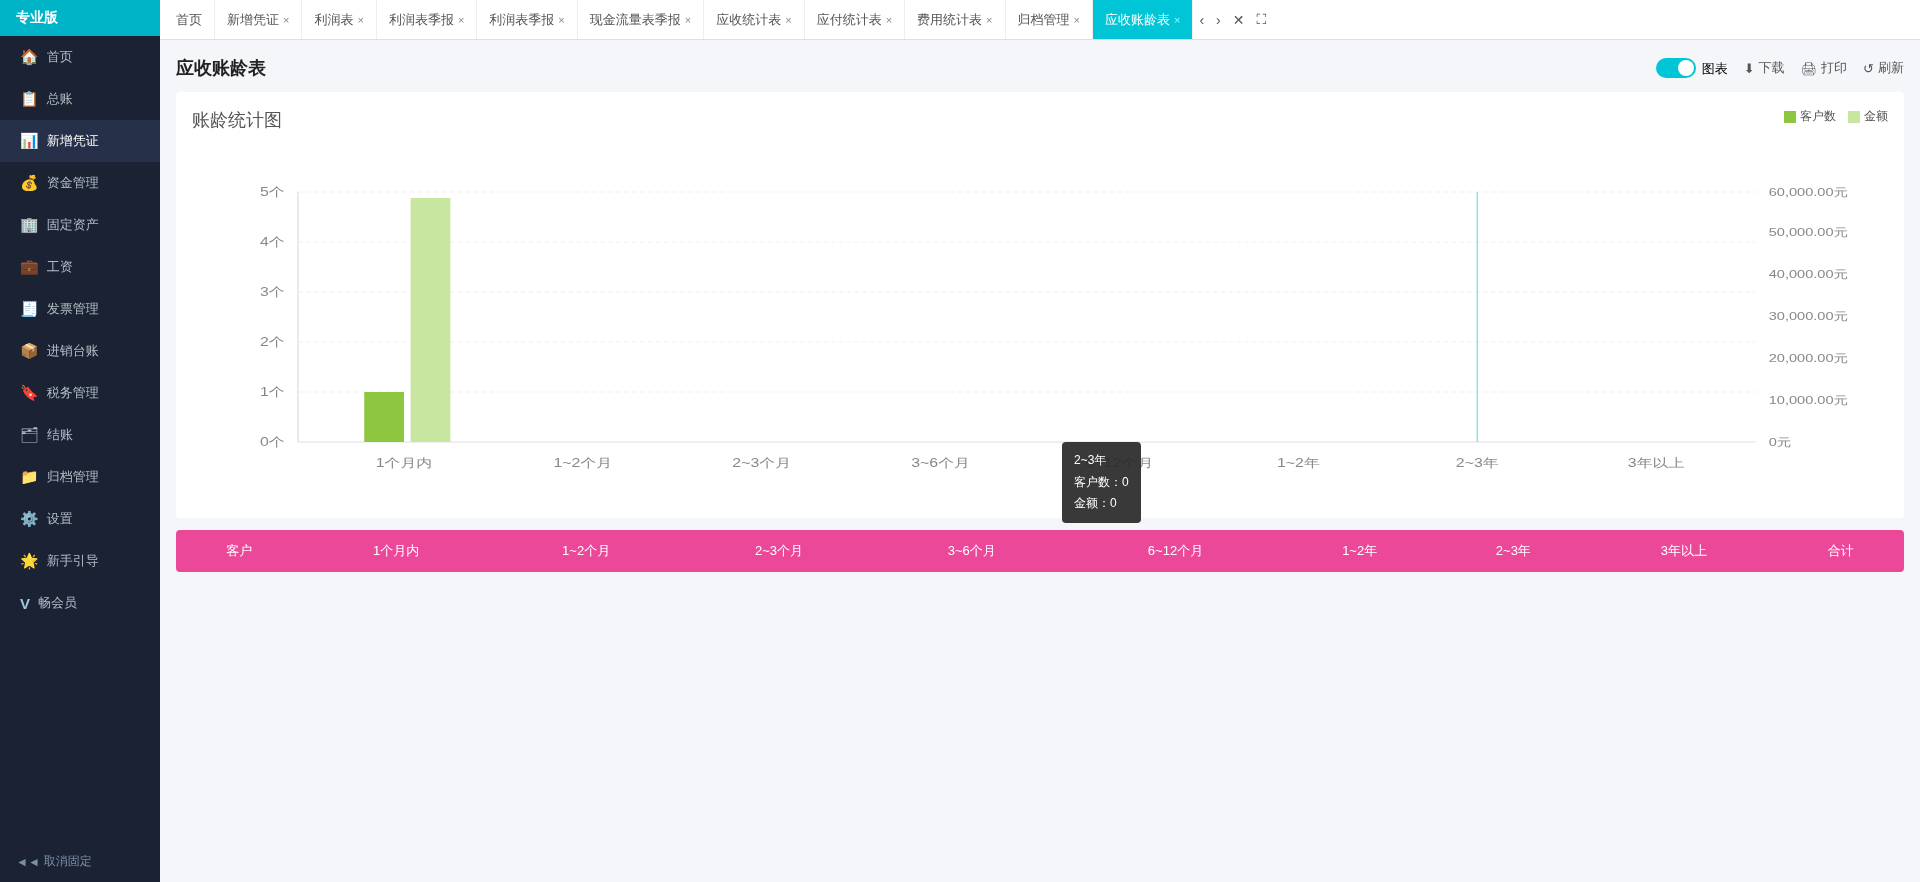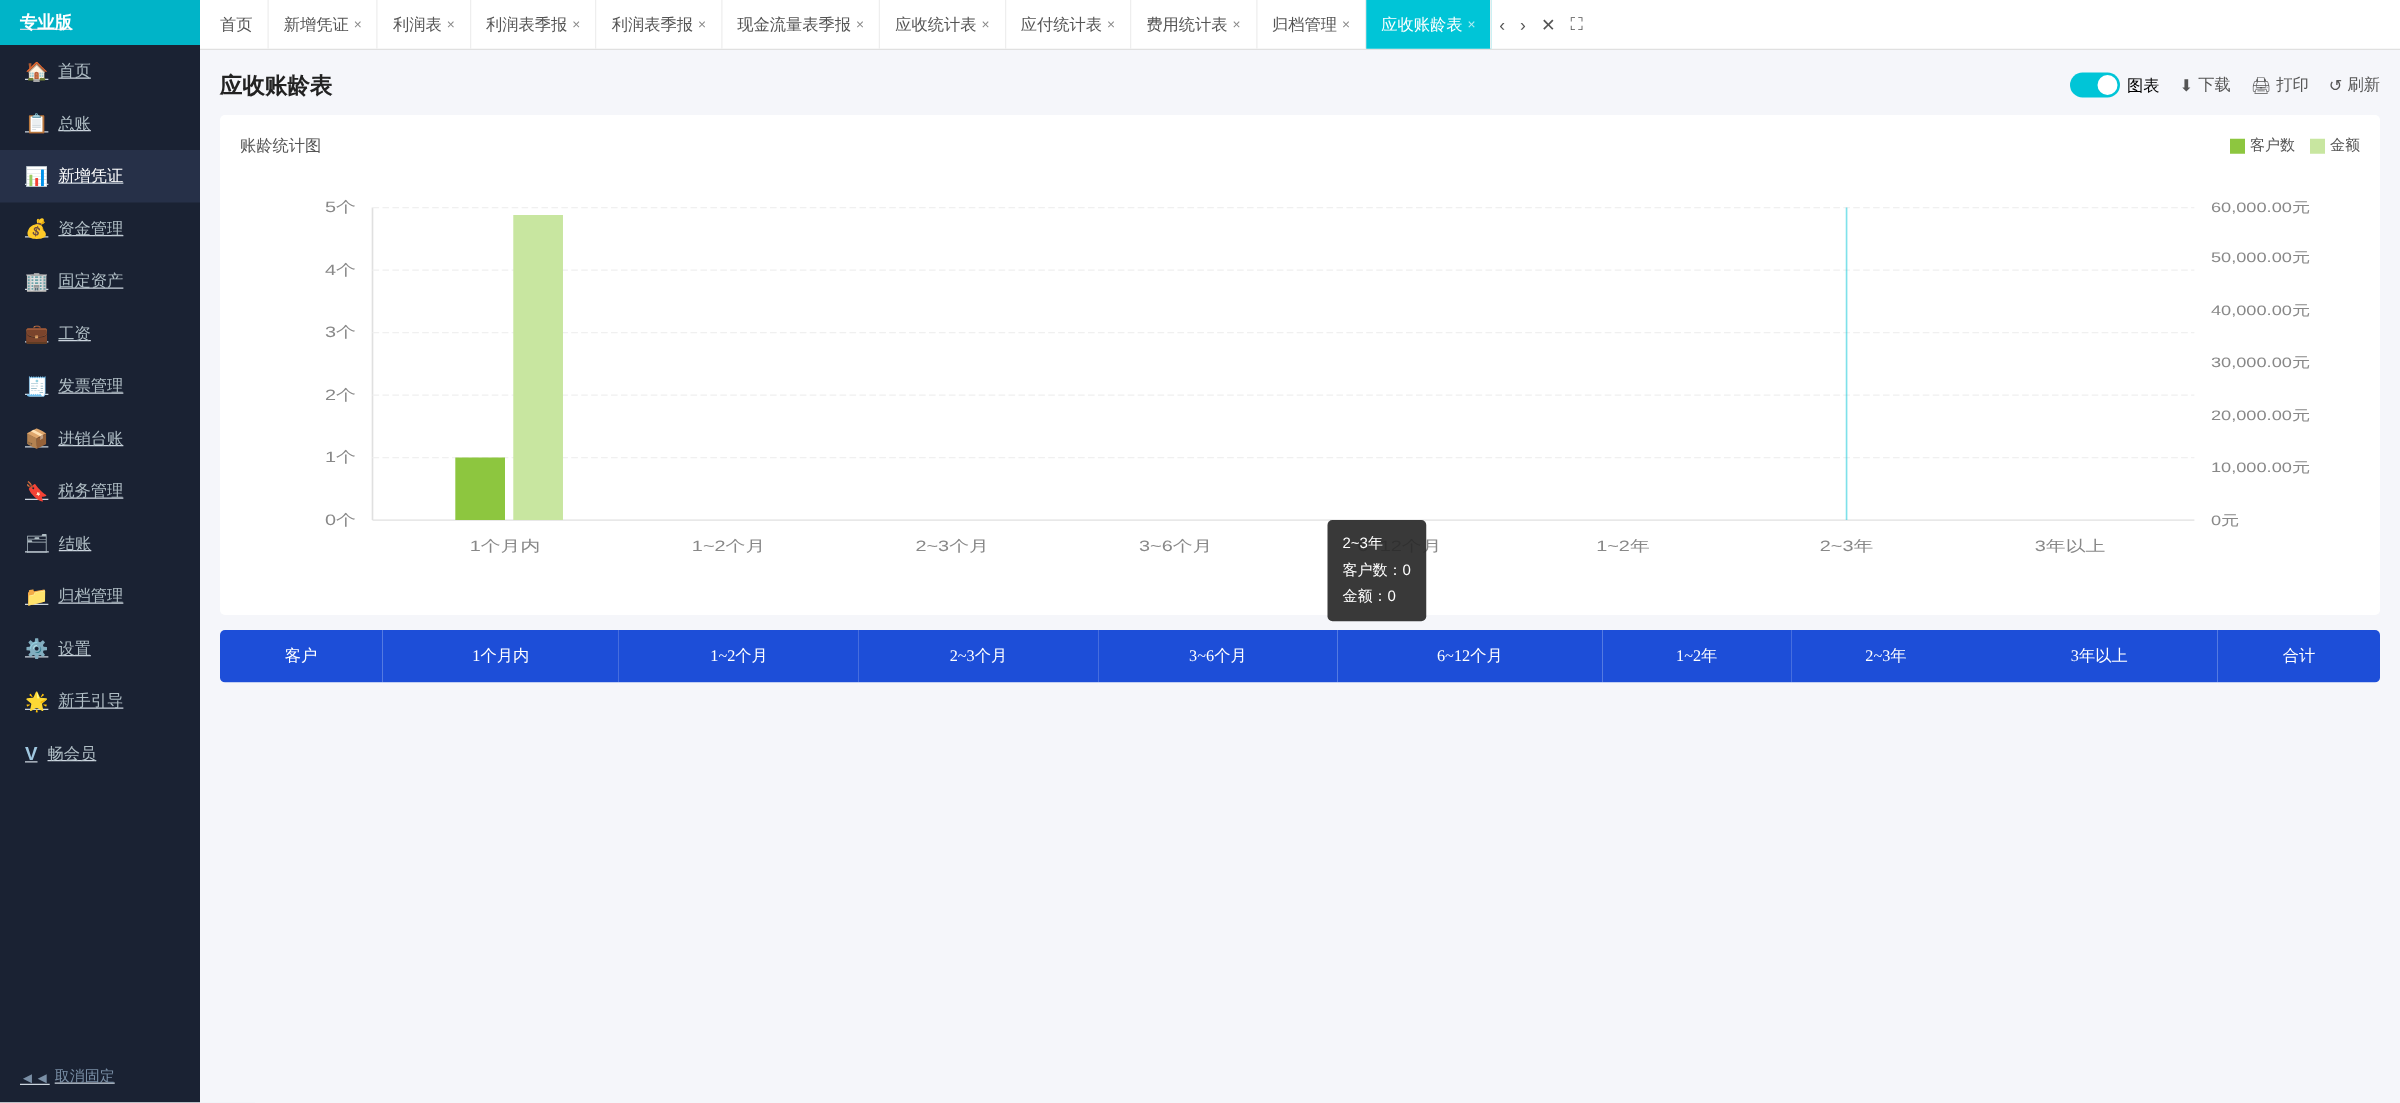--- a/index.html
+++ b/index.html
@@ -7,21 +7,20 @@
 
     
     .sidebar {
       width: 160px;
       background: #1a2233;
       color: #cdd6e0;
       display: flex;
       flex-direction: column;
       height: 100%;
       flex-shrink: 0;
-      text-decoration: underline;
     }
     .sidebar-logo {
       background: #00b4c8;
       color: white;
       font-size: 14px;
       font-weight: bold;
       padding: 8px 16px;
       height: 36px;
       display: flex;
       align-items: center;
@@ -153,23 +152,23 @@
 
     
     .chart-card {
       background: #fff;
       border-radius: 4px;
       padding: 16px;
       margin-bottom: 12px;
       position: relative;
     }
     .chart-title {
-      font-size: 13px;
+      font-size: 18px;
       color: #555;
-      margin-bottom: 0;
+      margin-bottom: 20px;
     }
     .chart-legend {
       position: absolute;
       top: 16px;
       right: 16px;
       display: flex;
       align-items: center;
       gap: 12px;
       font-size: 12px;
       color: #555;
@@ -205,23 +204,22 @@
 
     
     .data-table {
       width: 100%;
       border-collapse: collapse;
       background: #fff;
       border-radius: 4px;
       overflow: hidden;
     }
     .data-table thead tr {
-      background: #1d4ed8;
+      background: #ec4899;
       color: #fff;
-      font-family: Liberation Serif, serif;
     }
     .data-table thead th {
       padding: 12px 8px;
       text-align: center;
       font-weight: normal;
       font-size: 13px;
     }
     .data-table tbody tr {
       border-bottom: 1px solid #f0f0f0;
     }

